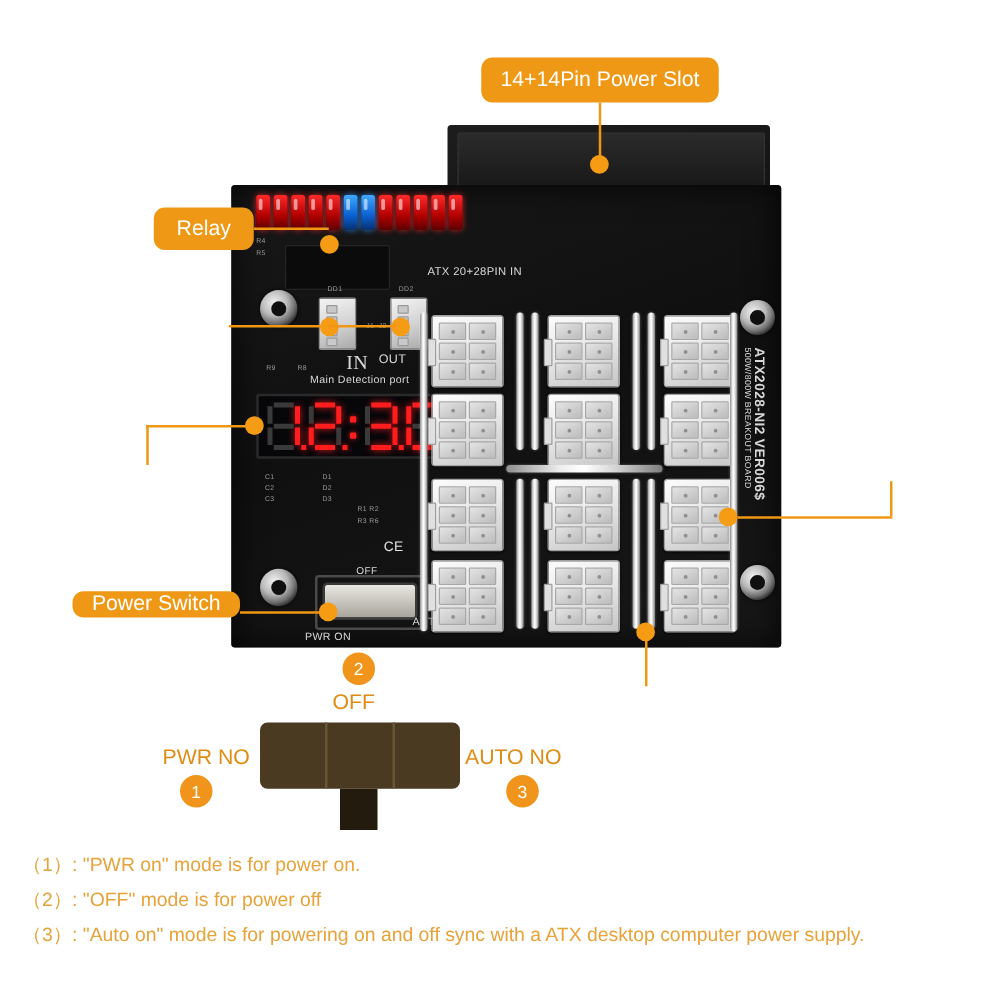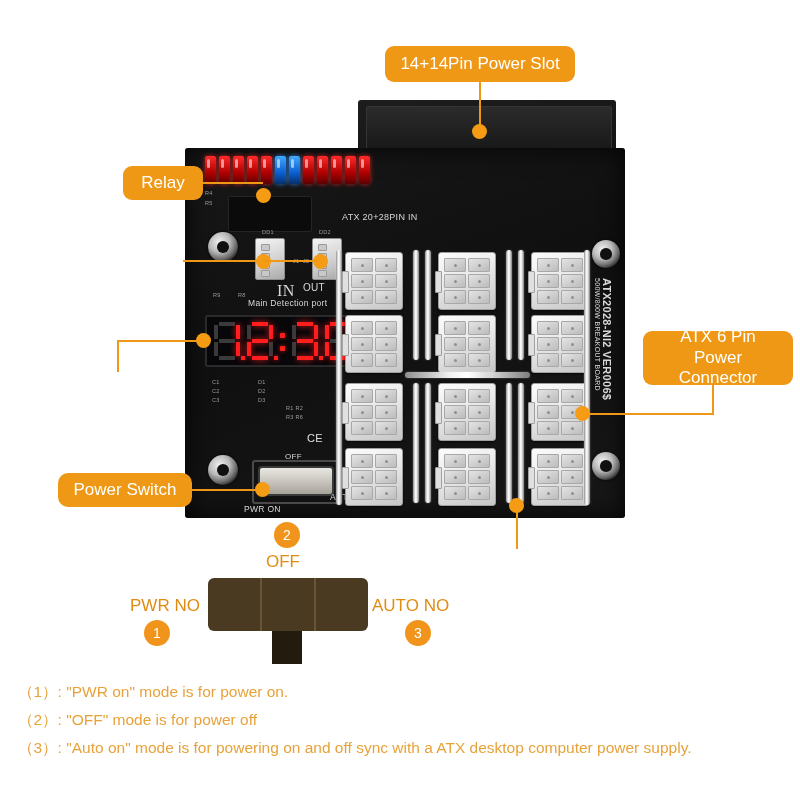--- a/index.html
+++ b/index.html
@@ -461,26 +461,24 @@
 
   <div class="leader h" style="left:183px;top:260px;width:80px;"></div>
   <div class="dot" style="left:256px;top:254px;width:15px;height:15px;"></div>
   <div class="dot" style="left:313px;top:254px;width:15px;height:15px;"></div>
   <div class="leader h" style="left:263px;top:260px;width:55px;"></div>
 
   <div class="leader v" style="left:117px;top:340px;height:32px;"></div>
   <div class="leader h" style="left:117px;top:340px;width:85px;"></div>
   <div class="dot" style="left:196px;top:333px;width:15px;height:15px;"></div>
 
-  <div class="callout" style="left:58px;top:473px;width:134px;height:34px;border-radius:10px;">Power Switch</div>
+  <div class="callout" style="left:58px;top:473px;width:134px;height:21px;">Power Switch</div>
   <div class="leader h" style="left:192px;top:489px;width:70px;"></div>
   <div class="dot" style="left:255px;top:482px;width:15px;height:15px;"></div>
 
-  <div class="callout" style="left:643px;top:331px;width:150px;height:54px;">ATX 6 Pin
-Power Connector</div>
   <div class="leader v" style="left:712px;top:385px;height:28px;"></div>
   <div class="leader h" style="left:590px;top:413px;width:124px;"></div>
   <div class="dot" style="left:575px;top:406px;width:15px;height:15px;"></div>
 
   <div class="leader v" style="left:516px;top:506px;height:43px;"></div>
   <div class="dot" style="left:509px;top:498px;width:15px;height:15px;"></div>
 
   <div class="numcircle" style="left:274px;top:522px;">2</div>
   <div class="offlbl" style="left:266px;top:552px;">OFF</div>
 

